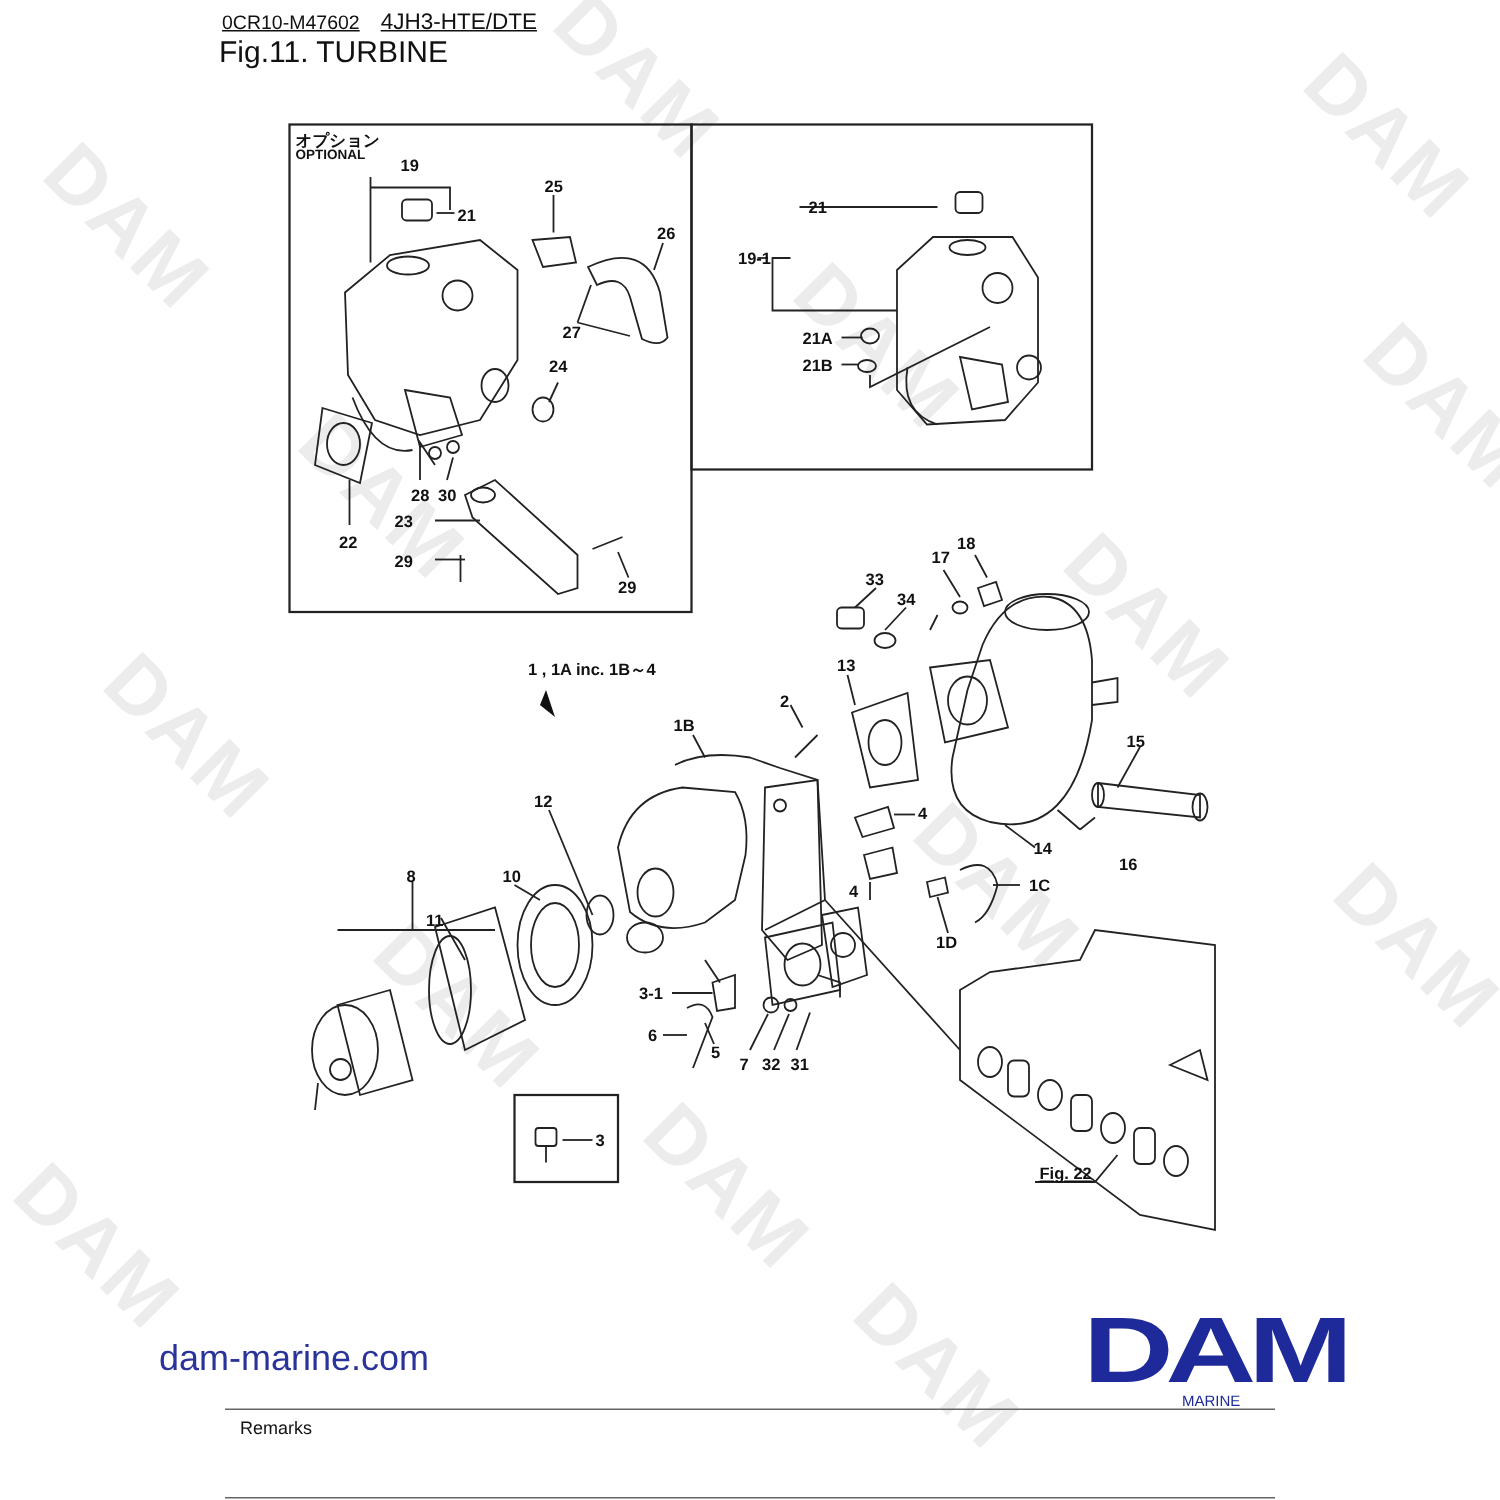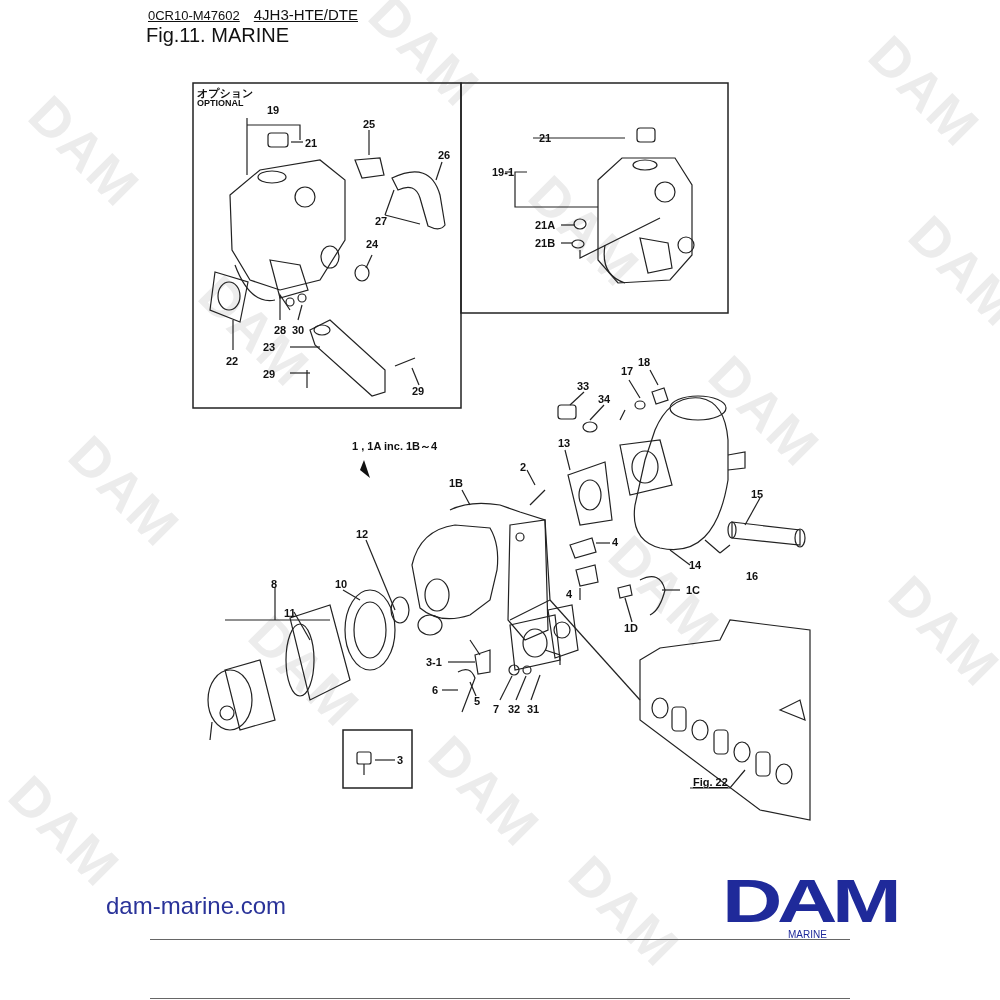--- a/index.html
+++ b/index.html
@@ -32,21 +32,21 @@
 <div class="wm" style="left:420px;top:760px;">DAM</div>
 <div class="wm" style="left:600px;top:560px;">DAM</div>
 <div class="wm" style="left:900px;top:240px;">DAM</div>
 <div class="wm" style="left:880px;top:600px;">DAM</div>
 <div class="wm" style="left:0px;top:800px;">DAM</div>
 <div class="wm" style="left:560px;top:880px;">DAM</div>
 
 <div class="abs code" style="z-index:2;text-decoration:underline;">
   <span>0CR10-M47602</span><span class="m">4JH3-HTE/DTE</span>
 </div>
-<div class="abs title" style="z-index:2;">Fig.11.  MARINE</div>
+<div class="abs title" style="z-index:2;">Fig.11.  TURBINE</div>
 
 <svg class="diagram" width="1000" height="1000" viewBox="0 0 1000 1000">
   <g fill="none" stroke="#222" stroke-width="1.2">
 
     <rect x="193" y="83" width="268" height="325" stroke-width="1.5"></rect>
     <rect x="461" y="83" width="267" height="230" stroke-width="1.5"></rect>
     <rect x="343" y="730" width="69" height="58" stroke-width="1.5"></rect>
 
     <path d="M230 195 L260 170 L320 160 L345 180 L345 240 L320 280 L280 290 L250 280 L232 250 Z"></path>
     <ellipse cx="272" cy="177" rx="14" ry="6"></ellipse>
@@ -236,14 +236,15 @@
   <text class="lbl" x="527" y="713">31</text>
   <text class="lbl" x="693" y="786" style="text-decoration:underline">Fig. 22</text>
   <text class="lbl" x="397" y="764">3</text>
 </svg>
 
 <div class="abs url">dam-marine.com</div>
 <div class="abs logo">DAM</div>
 <div class="abs logo-sub">MARINE</div>
 <div class="abs rule1"></div>
 <div class="abs remarks">
+  <div>Remarks</div>
 </div>
 <div class="abs rule2"></div>
 
 </body></html>

